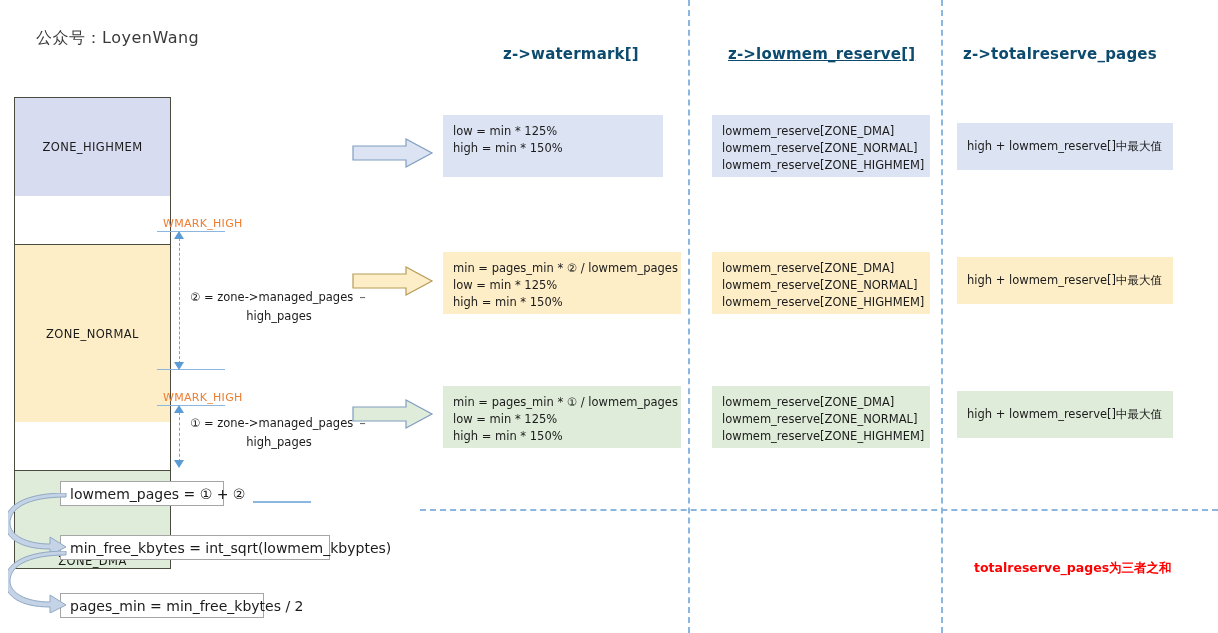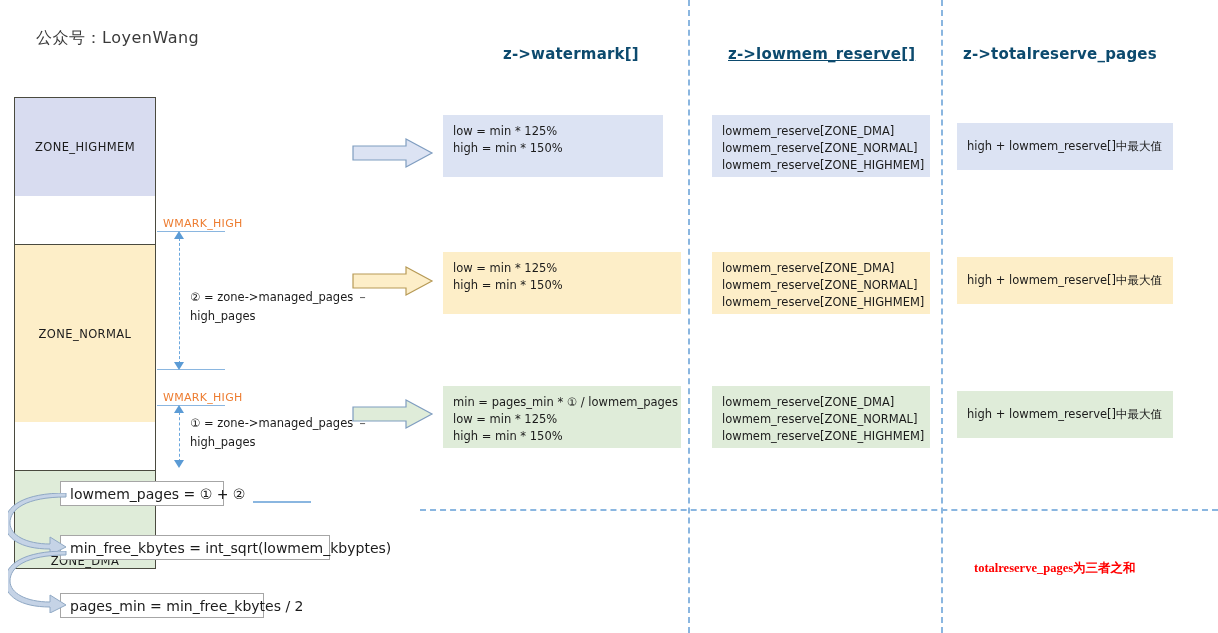--- a/index.html
+++ b/index.html
@@ -25,21 +25,21 @@
     color: #3a3a3a;
     letter-spacing: 0.5px;
     white-space: nowrap;
   }
 
   
   .zone-stack {
     position: absolute;
     left: 14px;
     top: 97px;
-    width: 142px;
+    width: 157px;
     border: 1.5px solid #4a4a3f;
     box-sizing: border-box;
   }
   .zone {
     box-sizing: border-box;
     display: flex;
     align-items: center;
     justify-content: center;
     font-size: 11.5px;
     color: #1b1b1b;
@@ -79,21 +79,21 @@
   .dim-head.up   { border-bottom: 8px solid #5b9bd5; }
   .dim-head.down { border-top: 8px solid #5b9bd5; }
 
   .dim-text {
     position: absolute;
     font-size: 11.5px;
     color: #1b1b1b;
     line-height: 19px;
     white-space: nowrap;
   }
-  .dim-text .l2 { display: block; }
+  .dim-text .l2 { display: block; text-align: center; }
 
   
   .block-arrow { position: absolute; }
 
   
   .col-head {
     position: absolute;
     font-size: 15px;
     color: #0c4a6e;
     font-weight: bold;
@@ -222,20 +222,21 @@
   <div class="sep-h" style="left:420px; top:509px; width:798px;"></div>
 
   <div class="col-head" style="left:503px; top:45px;">z-&gt;watermark[]</div>
 
   <div class="info-box bx-blue" style="left:443px; top:115px; width:220px; height:62px;">
     <span class="line">low = min * 125%</span>
     <span class="line">high = min * 150%</span>
   </div>
 
   <div class="info-box bx-yellow" style="left:443px; top:252px; width:238px; height:62px;">
+    <span class="line">min = pages_min * ② / lowmem_pages</span>
     <span class="line">low = min * 125%</span>
     <span class="line">high = min * 150%</span>
   </div>
 
   <div class="info-box bx-green" style="left:443px; top:386px; width:238px; height:62px;">
     <span class="line">min = pages_min * ① / lowmem_pages</span>
     <span class="line">low = min * 125%</span>
     <span class="line">high = min * 150%</span>
   </div>
 
@@ -286,15 +287,15 @@
   </div>
 
   <div class="block-arrow" style="left:8px; top:551px;">
     <svg width="60" height="62" viewBox="0 0 60 62">
       <path d="M58,4 C18,4 2,16 2,30 C2,42 18,51 42,51 L42,44 L58,54 L42,62 L42,56 C12,56 -3,45 -3,30 C-3,13 16,0 58,0 Z" fill="#c5d3e6" stroke="#8fa8c4" stroke-width="1"></path>
     </svg>
   </div>
 
   <div class="stray-rule" style="left:253px; top:501px; width:58px;"></div>
 
-  <div class="note-red" style="left:974px; top:560px;font-family:Liberation Serif, serif;">totalreserve_pages为三者之和</div>
+  <div class="note-red" style="left:974px; top:560px;">totalreserve_pages为三者之和</div>
 
 </div>
 
 </body></html>

